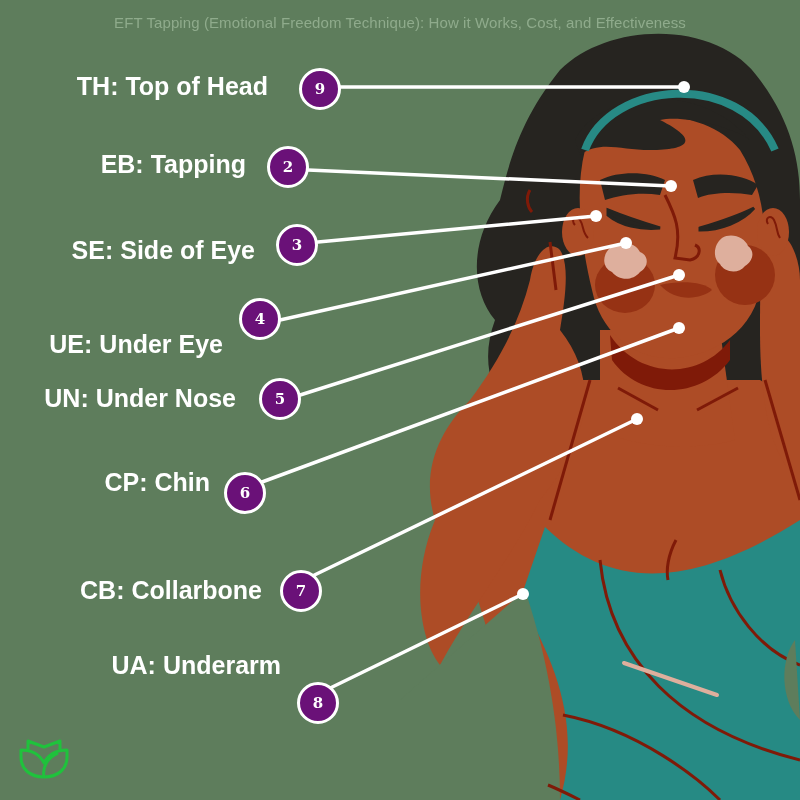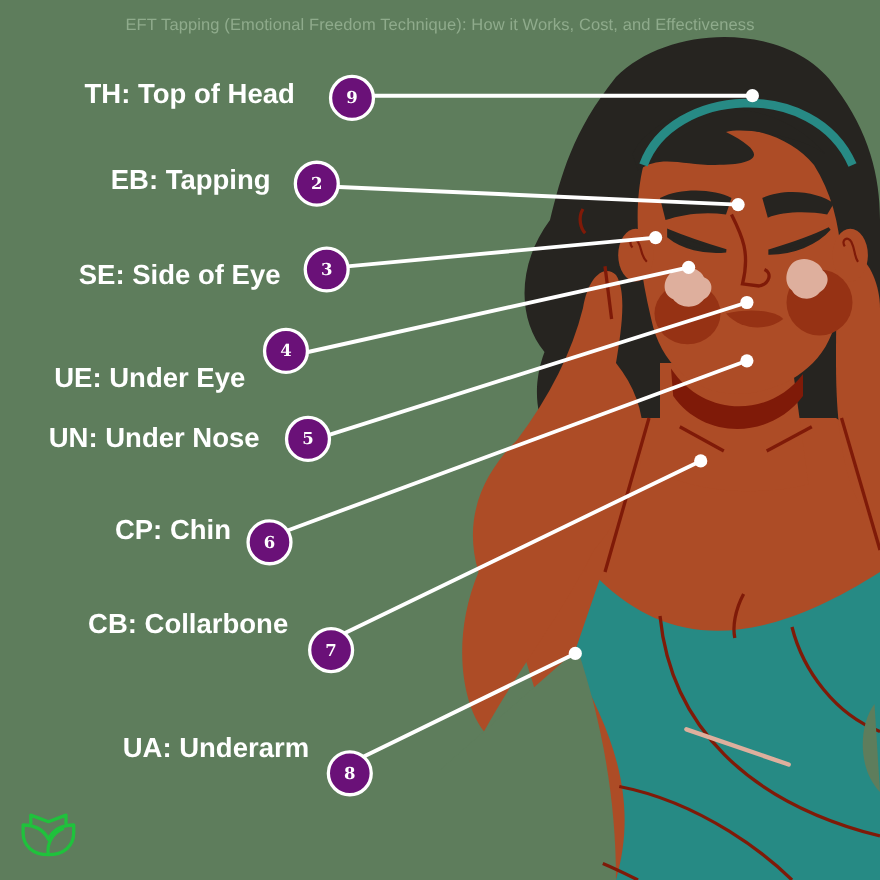--- a/index.html
+++ b/index.html
@@ -131,27 +131,27 @@
     <span class="name">Under Nose</span>
   </div>
   <div class="badge" style="left:259px; top:378px;">5</div>
 
   <div class="label" style="right:590px; top:468px;margin-left:34px;">
     <b>CP:</b>
     <span class="name">Chin</span>
   </div>
   <div class="badge" style="left:224px; top:472px;">6</div>
 
-  <div class="label" style="right:538px; top:553px;">
+  <div class="label" style="right:538px; top:576px;">
     <b>CB:</b>
     <span class="name">Collarbone</span>
   </div>
   <div class="badge" style="left:280px; top:570px;">7</div>
 
-  <div class="label" style="right:519px; top:666px;">
+  <div class="label" style="right:519px; top:651px;">
     <b>UA:</b>
     <span class="name">Underarm</span>
   </div>
   <div class="badge" style="left:297px; top:682px;">8</div>
 
   <svg class="logo" viewBox="0 0 52 48">
     <g fill="none" stroke="#1fc23c" stroke-width="3" stroke-linejoin="round">
       <path d="M10 16 L10 8 L26 14 L42 8 L42 16"></path>
       <path d="M26 44 C12 44 3 36 3 24 L3 17 C14 17 22 22 26 30 C30 22 38 17 49 17 L49 24 C49 36 40 44 26 44 Z"></path>
       <path d="M26 44 C24 34 30 24 40 20"></path>

